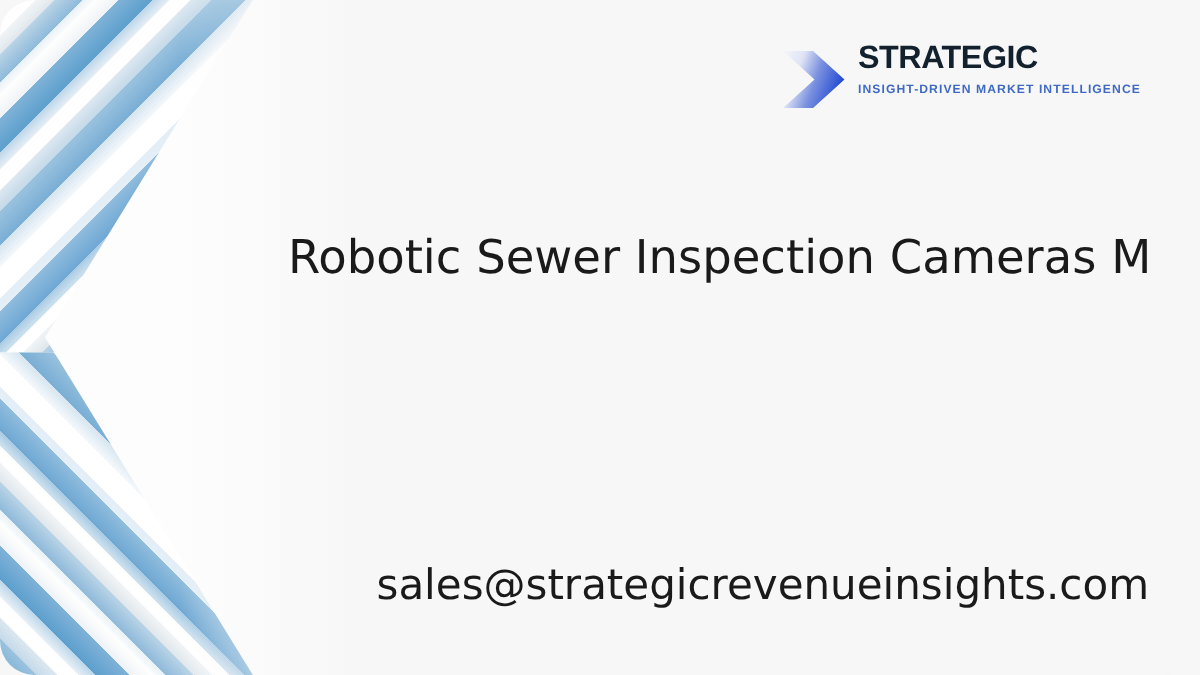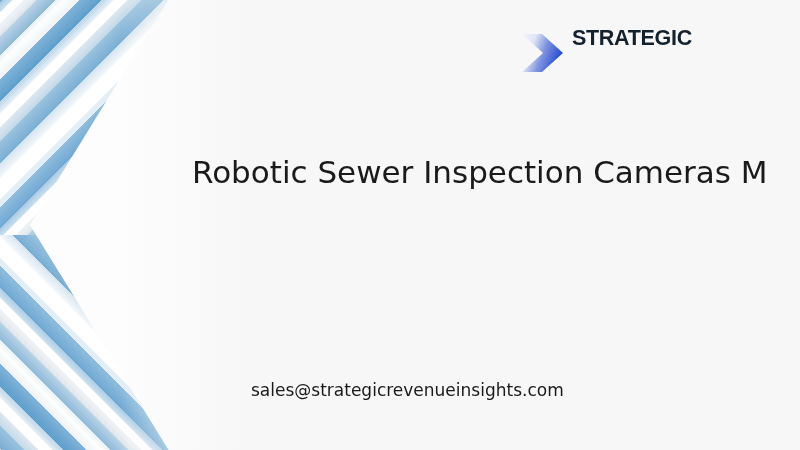--- a/index.html
+++ b/index.html
@@ -14,20 +14,21 @@
     font-family: "DejaVu Sans", sans-serif;
     overflow: hidden;
   }
 
   .slide {
     position: relative;
     width: 800px;
     height: 450px;
     background: #f7f7f7;
     overflow: hidden;
+    border-radius: 23px;
   }
 
   
   .deco {
     position: absolute;
     left: 0;
     top: 0;
     width: 300px;
     height: 450px;
     overflow: hidden;
@@ -181,21 +182,21 @@
     color: #1a1a1a;
     white-space: nowrap;
   }
 
   
   .email {
     position: absolute;
     left: 251px;
     top: 374px;
     font-family: "DejaVu Sans", sans-serif;
-    font-size: 17px;
+    font-size: 28px;
     line-height: 32px;
     color: #1a1a1a;
     white-space: nowrap;
   }
 </style>
 </head>
 <body>
 
 <div class="slide">
 
@@ -217,20 +218,21 @@
           <stop offset="0%" stop-color="#f5f6fc"></stop>
           <stop offset="32%" stop-color="#dfe4f5"></stop>
           <stop offset="62%" stop-color="#7d93e0"></stop>
           <stop offset="100%" stop-color="#2b4fd4"></stop>
         </linearGradient>
       </defs>
       <path d="M2 4 L22 4 L43 23 L22 42 L2 42 L23 23 Z" fill="url(#markGrad)"></path>
     </svg>
     <div class="logo-text">
       <div class="logo-line">STRATEGIC</div>
+      <div class="logo-tagline">INSIGHT-DRIVEN MARKET INTELLIGENCE</div>
     </div>
   </div>
 
   <div class="title">Robotic Sewer Inspection Cameras M</div>
 
   <div class="email">sales@strategicrevenueinsights.com</div>
 
 </div>
 
 </body></html>

